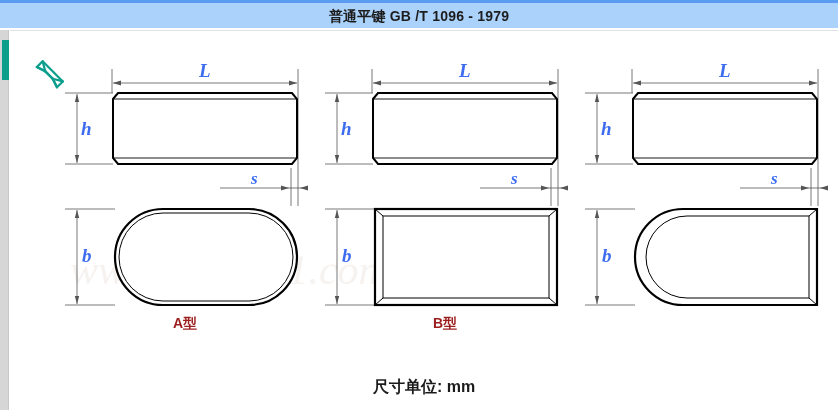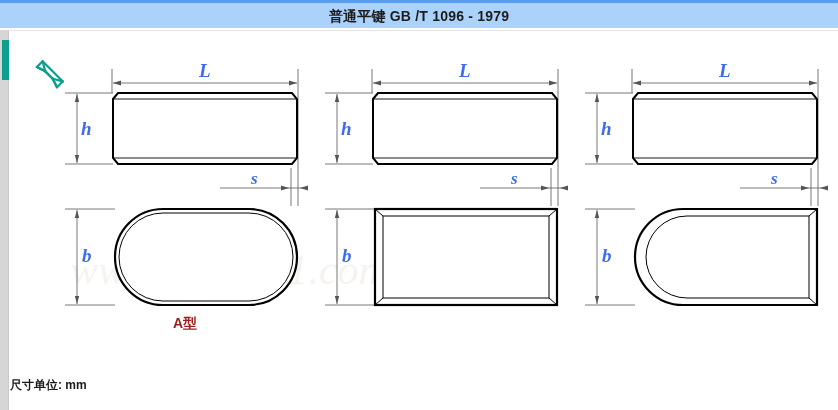--- a/index.html
+++ b/index.html
@@ -117,22 +117,22 @@
     color: #9c1d1d;
     line-height: 1;
     user-select: none;
   }
 
   
   #footer-note {
     position: absolute;
     left: 0; top: 348px;
     width: 828px;
-    text-align: left;
-    font-size: 12px;
+    text-align: center;
+    font-size: 16px;
     font-weight: bold;
     color: #1a1a1a;
     line-height: 1;
     user-select: none;
   }
 </style>
 </head>
 <body>
 
 <div id="page">
@@ -271,20 +271,21 @@
             <line x1="242" y1="274" x2="234" y2="267"></line>
           </g>
         </g>
       </svg>
 
       <span class="dim-label dim-L" style="left:144px; top:30px;">L</span>
       <span class="dim-label dim-h" style="left:26px; top:88px;">h</span>
       <span class="dim-label dim-s" style="left:196px; top:139px;">s</span>
       <span class="dim-label dim-b" style="left:27px; top:215px;">b</span>
 
+      <div class="type-caption">B型</div>
     </div>
 
     <div class="drawing-group" id="group-c">
       <svg class="svg-fig" width="260" height="340" viewBox="0 0 260 340">
         <g stroke="#555555" stroke-width="0.8" fill="none">
           <line x1="57" y1="38" x2="57" y2="62"></line>
           <line x1="243" y1="38" x2="243" y2="62"></line>
           <line x1="58" y1="52" x2="242" y2="52"></line>
           <line x1="10" y1="62" x2="58" y2="62"></line>
           <line x1="10" y1="133" x2="58" y2="133"></line>

